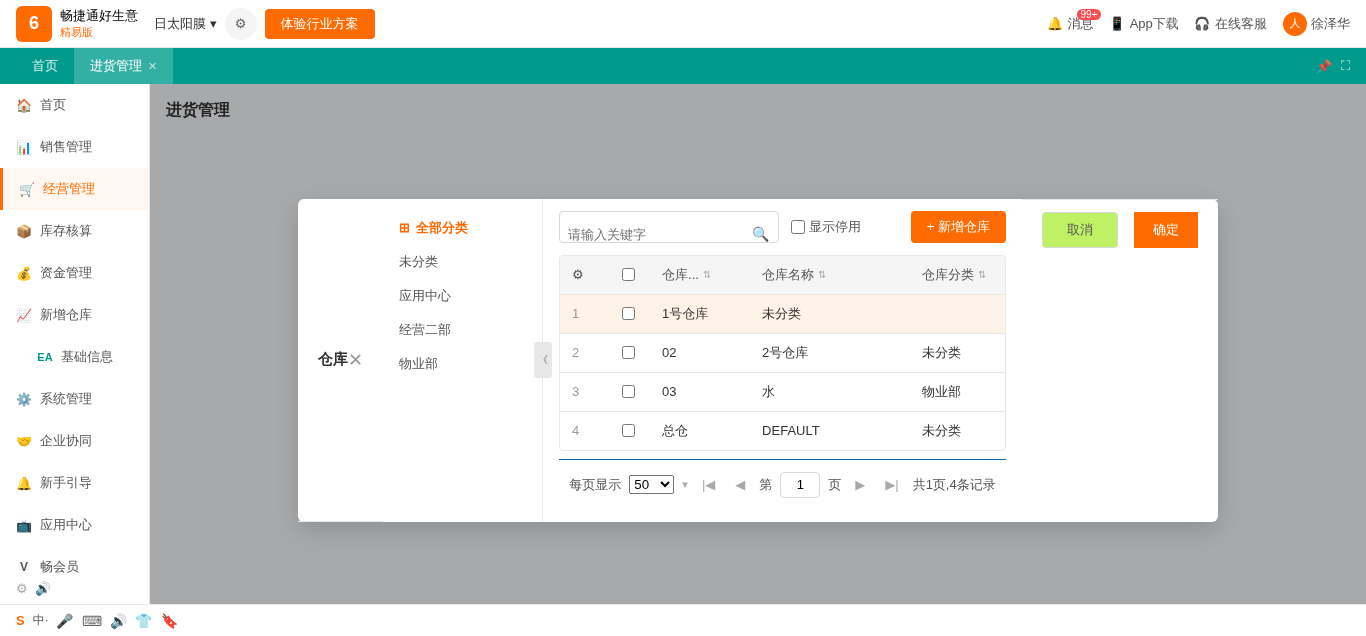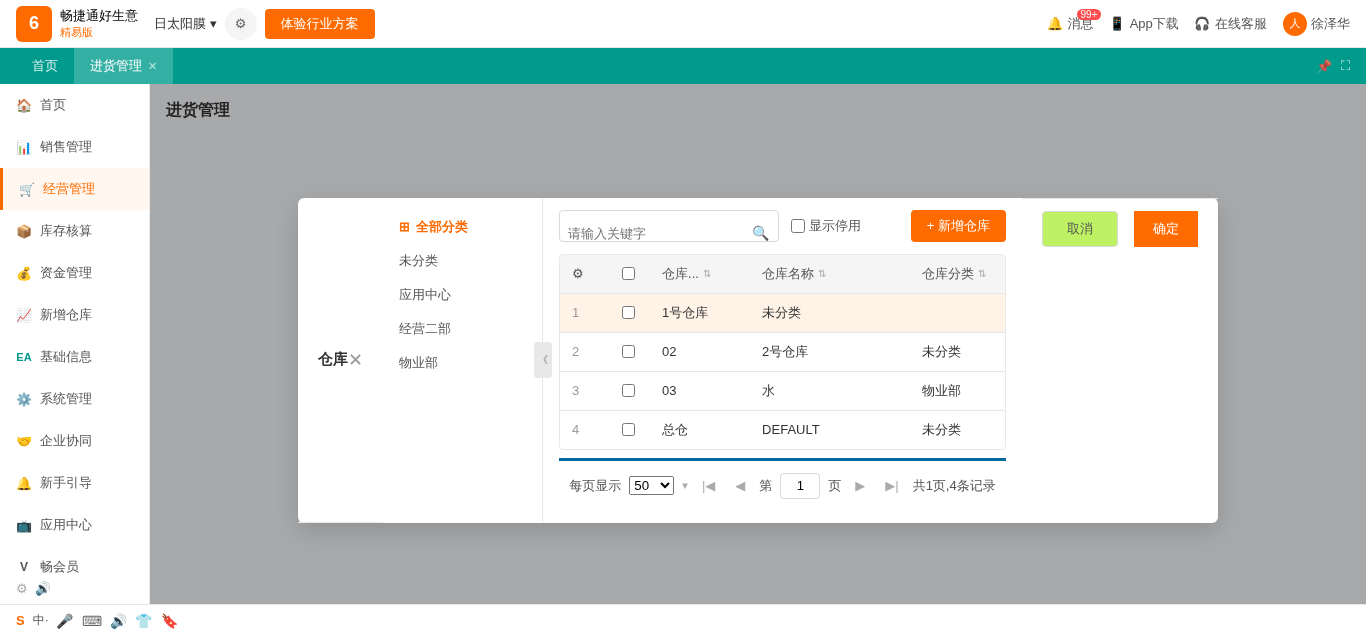--- a/index.html
+++ b/index.html
@@ -175,21 +175,21 @@
       padding: 10px 12px; font-size: 13px; color: #333;
       display: flex; align-items: center;
     }
     .row-num { color: #999; font-size: 13px; }
     .sort-icon { font-size: 10px; color: #aaa; }
     .more-icon { color: #aaa; margin-left: auto; cursor: pointer; font-size: 16px; }
 
     
     .pagination {
       display: flex; align-items: center; justify-content: center;
-      gap: 8px; padding: 12px 0; border-top: 3px solid #0369a1; margin-top: 8px;
+      gap: 8px; padding: 12px 0; border-top: 1px solid #0369a1; margin-top: 8px;
       font-size: 13px; color: #555;
     }
     .page-nav { color: #aaa; cursor: pointer; padding: 2px 6px; }
     .page-input {
       width: 40px; height: 26px; border: 1px solid #d9d9d9; border-radius: 4px;
       text-align: center; font-size: 13px;
     }
 
     
     .dialog-footer {
@@ -291,21 +291,21 @@
     </div>
     <div class="sidebar-item">
       <span class="sidebar-icon">💰</span>
       <span>资金管理</span>
     </div>
     <div class="sidebar-item">
       <span class="sidebar-icon">📈</span>
       <span>新增仓库</span>
     </div>
     <div class="sidebar-item">
-      <span class="sidebar-icon" style="font-size:11px;font-weight:bold;color:#009b8d;">EA</span>
+      <span class="sidebar-icon" style="font-size:11px;font-weight:bold;color:#009b8d;margin-left:21px;">EA</span>
       <span>基础信息</span>
     </div>
     <div class="sidebar-item">
       <span class="sidebar-icon">⚙️</span>
       <span>系统管理</span>
     </div>
     <div class="sidebar-item">
       <span class="sidebar-icon">🤝</span>
       <span>企业协同</span>
     </div>

